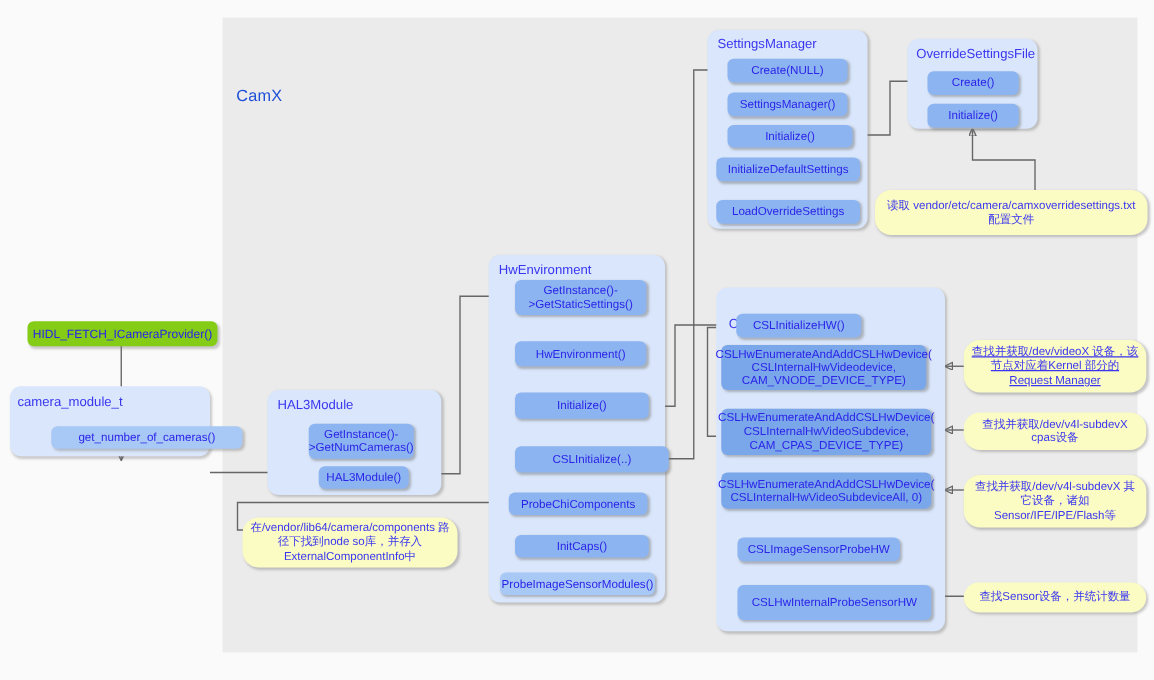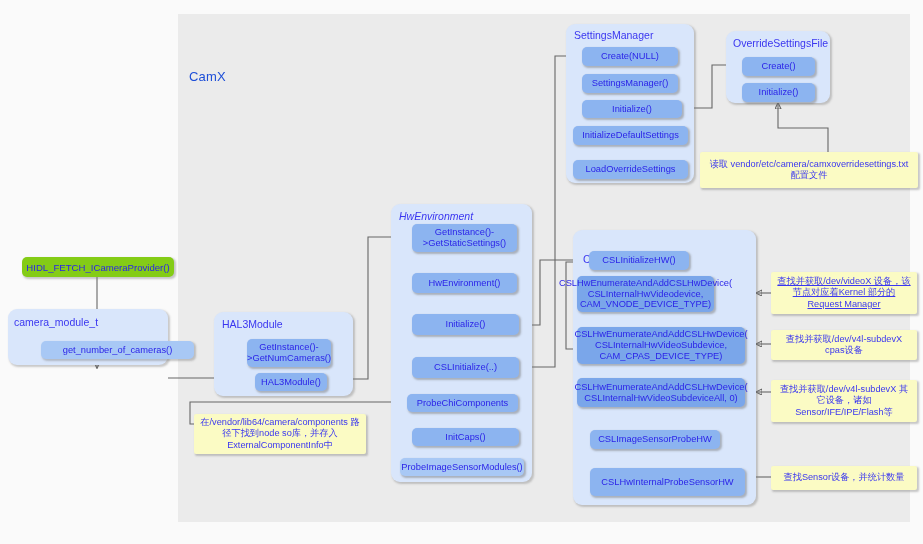--- a/index.html
+++ b/index.html
@@ -21,21 +21,21 @@
 
   
   .node{position:absolute;background:#8cb4f0;border-radius:5px;color:#2b24e8;
       font-size:9.3px;display:flex;align-items:center;justify-content:center;
       text-align:center;line-height:1.18;box-sizing:border-box;padding:1px 3px;
       box-shadow:1.5px 1.5px 2px rgba(110,110,110,.45);}
   .node.dark{background:#7aa6ea;}
   .node.pale{background:#a8c8f5;}
 
   
-  .note{position:absolute;background:#fbfbc4;border-radius:2px;color:#3a36f0;
+  .note{position:absolute;background:#fbfbc4;border-radius:13px;color:#3a36f0;
       font-size:9.2px;display:flex;align-items:center;justify-content:center;
       text-align:center;line-height:1.25;box-sizing:border-box;padding:2px 6px;
       box-shadow:1.5px 1.5px 2px rgba(120,120,120,.40);}
 
   
   .ext-node{position:absolute;background:#84cc16;border-radius:5px;color:#2b24e8;
       font-size:9.6px;display:flex;align-items:center;justify-content:center;
       text-align:center;box-sizing:border-box;padding:1px 4px;
       box-shadow:1.5px 1.5px 2px rgba(120,120,120,.40);}
 
@@ -109,46 +109,46 @@
   <div class="group" style="left:8px;top:309px;width:160px;height:56px;"></div>
   <div class="group-title" style="left:14px;top:316px;">camera_module_t</div>
   <div class="ext-node node pale" style="left:41px;top:341px;width:153px;height:18px;font-size:9.3px;">get_number_of_cameras()</div>
 
   <div class="group" style="left:214px;top:312px;width:139px;height:84px;"></div>
   <div class="group-title" style="left:222px;top:318px;">HAL3Module</div>
   <div class="node" style="left:247px;top:339px;width:84px;height:28px;">GetInstance()-&gt;GetNumCameras()</div>
   <div class="node" style="left:255px;top:373px;width:72px;height:18px;">HAL3Module()</div>
 
   <div class="group" style="left:391px;top:204px;width:141px;height:278px;"></div>
-  <div class="group-title" style="left:399px;top:210px;font-style:italic;">HwEnvironment</div>
+  <div class="group-title" style="left:399px;top:210px;">HwEnvironment</div>
   <div class="node" style="left:412px;top:224px;width:105px;height:28px;">GetInstance()-&gt;GetStaticSettings()</div>
   <div class="node" style="left:412px;top:273px;width:105px;height:20px;">HwEnvironment()</div>
   <div class="node" style="left:412px;top:314px;width:107px;height:21px;">Initialize()</div>
-  <div class="node" style="left:412px;top:357px;width:107px;height:21px;">CSLInitialize(..)</div>
+  <div class="node" style="left:412px;top:357px;width:123px;height:21px;">CSLInitialize(..)</div>
   <div class="node" style="left:407px;top:394px;width:111px;height:18px;">ProbeChiComponents</div>
   <div class="node" style="left:412px;top:428px;width:107px;height:18px;">InitCaps()</div>
   <div class="node pale" style="left:400px;top:458px;width:124px;height:18px;">ProbeImageSensorModules()</div>
 
   <div class="group" style="left:566px;top:24px;width:128px;height:159px;"></div>
   <div class="group-title" style="left:574px;top:29px;">SettingsManager</div>
   <div class="node" style="left:582px;top:47px;width:96px;height:19px;">Create(NULL)</div>
   <div class="node" style="left:582px;top:74px;width:96px;height:19px;">SettingsManager()</div>
   <div class="node" style="left:582px;top:100px;width:100px;height:18px;">Initialize()</div>
   <div class="node" style="left:573px;top:126px;width:115px;height:19px;">InitializeDefaultSettings</div>
   <div class="node" style="left:573px;top:160px;width:115px;height:19px;">LoadOverrideSettings</div>
 
   <div class="group" style="left:726px;top:31px;width:104px;height:72px;"></div>
   <div class="group-title" style="left:733px;top:37px;">OverrideSettingsFile</div>
   <div class="node" style="left:742px;top:57px;width:73px;height:19px;">Create()</div>
   <div class="node" style="left:742px;top:83px;width:73px;height:19px;">Initialize()</div>
 
   <div class="group" style="left:573px;top:230px;width:183px;height:275px;"></div>
   <div class="group-title" style="left:583px;top:253px;">CSLModeManager</div>
   <div class="node" style="left:589px;top:251px;width:100px;height:19px;">CSLInitializeHW()</div>
-  <div class="node dark" style="left:577px;top:276px;width:137px;height:36px;">CSLHwEnumerateAndAddCSLHwDevice( CSLInternalHwVideodevice, CAM_VNODE_DEVICE_TYPE)</div>
+  <div class="node dark" style="left:577px;top:276px;width:164px;height:36px;">CSLHwEnumerateAndAddCSLHwDevice( CSLInternalHwVideodevice, CAM_VNODE_DEVICE_TYPE)</div>
   <div class="node dark" style="left:577px;top:327px;width:168px;height:37px;">CSLHwEnumerateAndAddCSLHwDevice( CSLInternalHwVideoSubdevice, CAM_CPAS_DEVICE_TYPE)</div>
   <div class="node dark" style="left:577px;top:378px;width:168px;height:29px;">CSLHwEnumerateAndAddCSLHwDevice( CSLInternalHwVideoSubdeviceAll, 0)</div>
   <div class="node" style="left:590px;top:430px;width:130px;height:19px;">CSLImageSensorProbeHW</div>
   <div class="node" style="left:590px;top:468px;width:155px;height:28px;text-align:right;">CSLHwInternalProbeSensorHW</div>
 
   <div class="note" style="left:700px;top:152px;width:218px;height:36px;">读取 vendor/etc/camera/camxoverridesettings.txt配置文件</div>
 
   <div class="note" style="left:194px;top:414px;width:172px;height:40px;">在/vendor/lib64/camera/components 路径下找到node so库，并存入ExternalComponentInfo中</div>
 
   <div class="note" style="left:771px;top:272px;width:146px;height:42px;text-decoration:underline;">查找并获取/dev/videoX 设备，该节点对应着Kernel 部分的 Request Manager</div>

